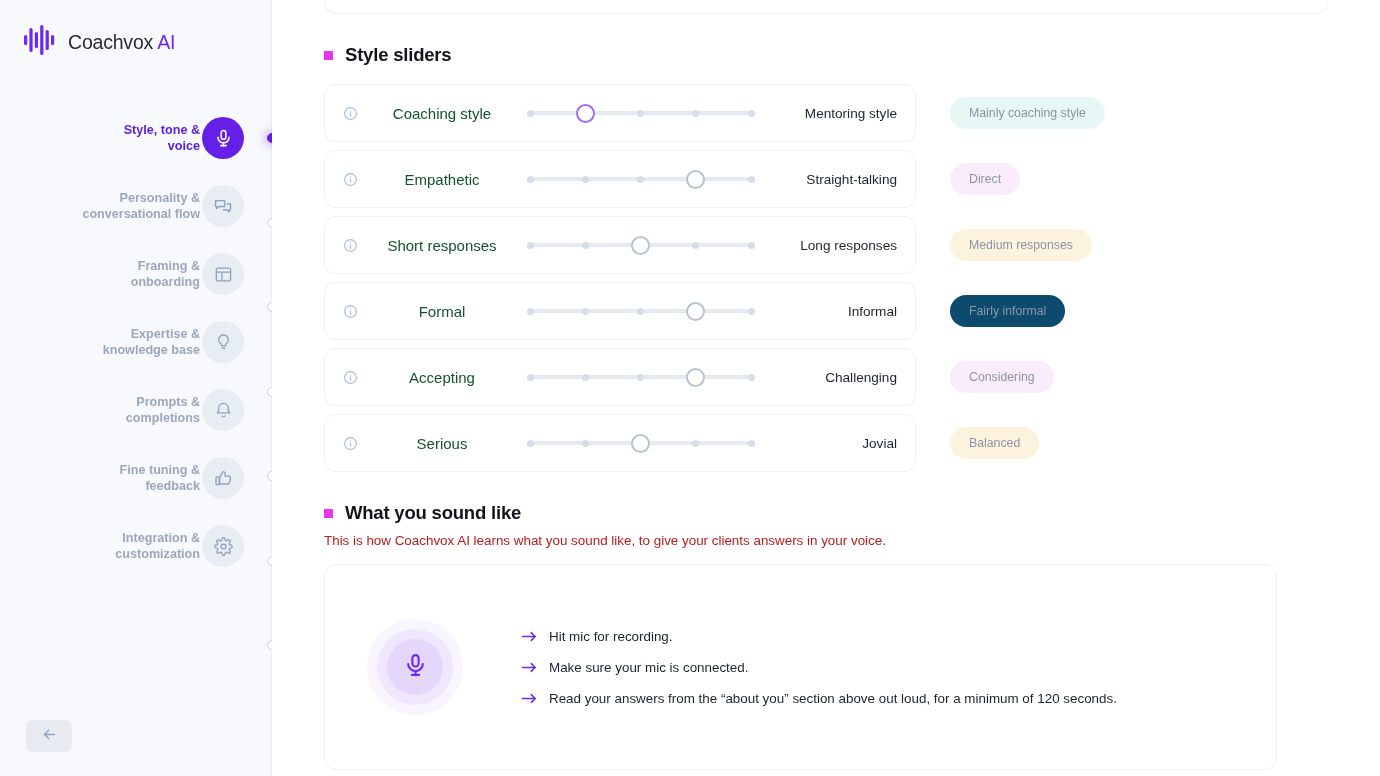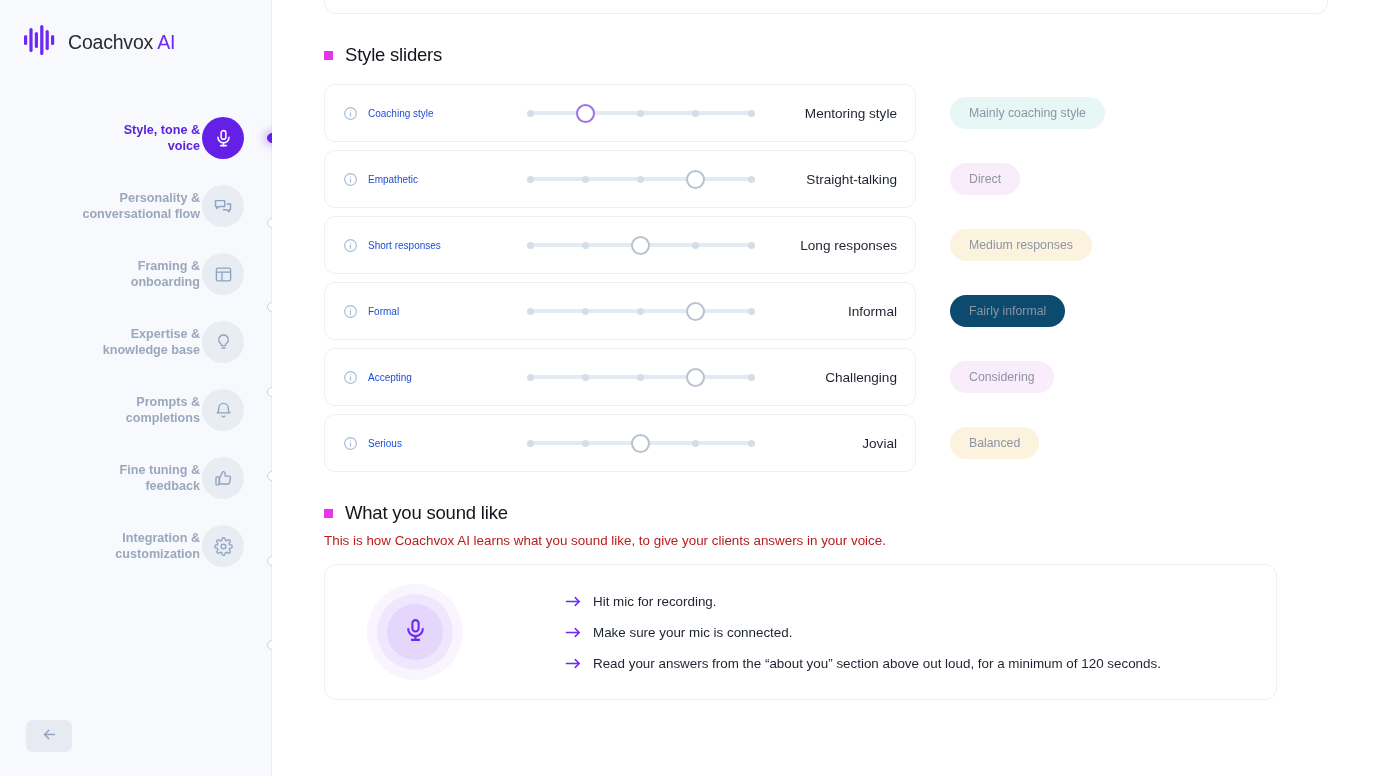--- a/index.html
+++ b/index.html
@@ -100,39 +100,39 @@
     border-radius: 0 0 12px 12px; background: #fff;
     margin-bottom: 0;
   }
 
   .section-head {
     display: flex; align-items: center; gap: 12px;
     margin-top: 30px; margin-bottom: 18px;
   }
   .sq { width: 9px; height: 9px; background: #e635ea; flex: 0 0 9px; }
   .section-title {
-    font-size: 18.5px; font-weight: 400; color: #14141c; letter-spacing: -0.2px;
+    font-size: 18.5px; font-weight: 700; color: #14141c; letter-spacing: -0.2px;
   }
   .section-sub {
     font-size: 13.4px; color: #b91c1c; margin: -9px 0 16px 0;
   }
 
   
   .slider-rows { display: flex; flex-direction: column; gap: 8px; }
   .slider-row { display: flex; align-items: stretch; }
   .slider-card {
     width: 592px; height: 58px;
     border: 1px solid #edf0f6; border-radius: 11px; background: #fff;
     display: flex; align-items: center;
     padding: 0 18px;
     flex: 0 0 592px;
   }
   .info-icon { flex: 0 0 15px; margin-right: 10px; display:flex; }
   .slider-left-label {
-    font-size: 10px; color: #1d4ed8; width: 148px; flex: 0 0 148px;
+    font-size: 15px; color: #14532d; width: 148px; flex: 0 0 148px; text-align: center;
   }
   .track-wrap {
     position: relative; flex: 1; height: 22px;
     display: flex; align-items: center;
     margin: 0 14px;
   }
   .track {
     position: absolute; left: 0; right: 0; top: 50%;
     height: 4px; margin-top: -2px;
     background: #e4eaf1; border-radius: 2px;
@@ -161,25 +161,24 @@
     height: 32px; border-radius: 16px;
     display: inline-flex; align-items: center;
     padding: 0 19px;
     font-size: 12.3px; color: #8e94a3;
     white-space: nowrap;
   }
 
   
   .record-card {
     margin-top: 4px;
-    width: 953px; height: 136px;
+    width: 953px; height: 206px;
     border: 1px solid #edf0f6; border-radius: 12px; background: #fff;
     display: flex; align-items: center;
     padding-left: 42px;
-    gap: 44px;
   }
   .mic-rings {
     position: relative; width: 96px; height: 96px;
     flex: 0 0 96px; margin-right: 58px;
     display: flex; align-items: center; justify-content: center;
   }
   .ring {
     position: absolute; border-radius: 50%; left: 50%; top: 50%;
     transform: translate(-50%,-50%);
   }

